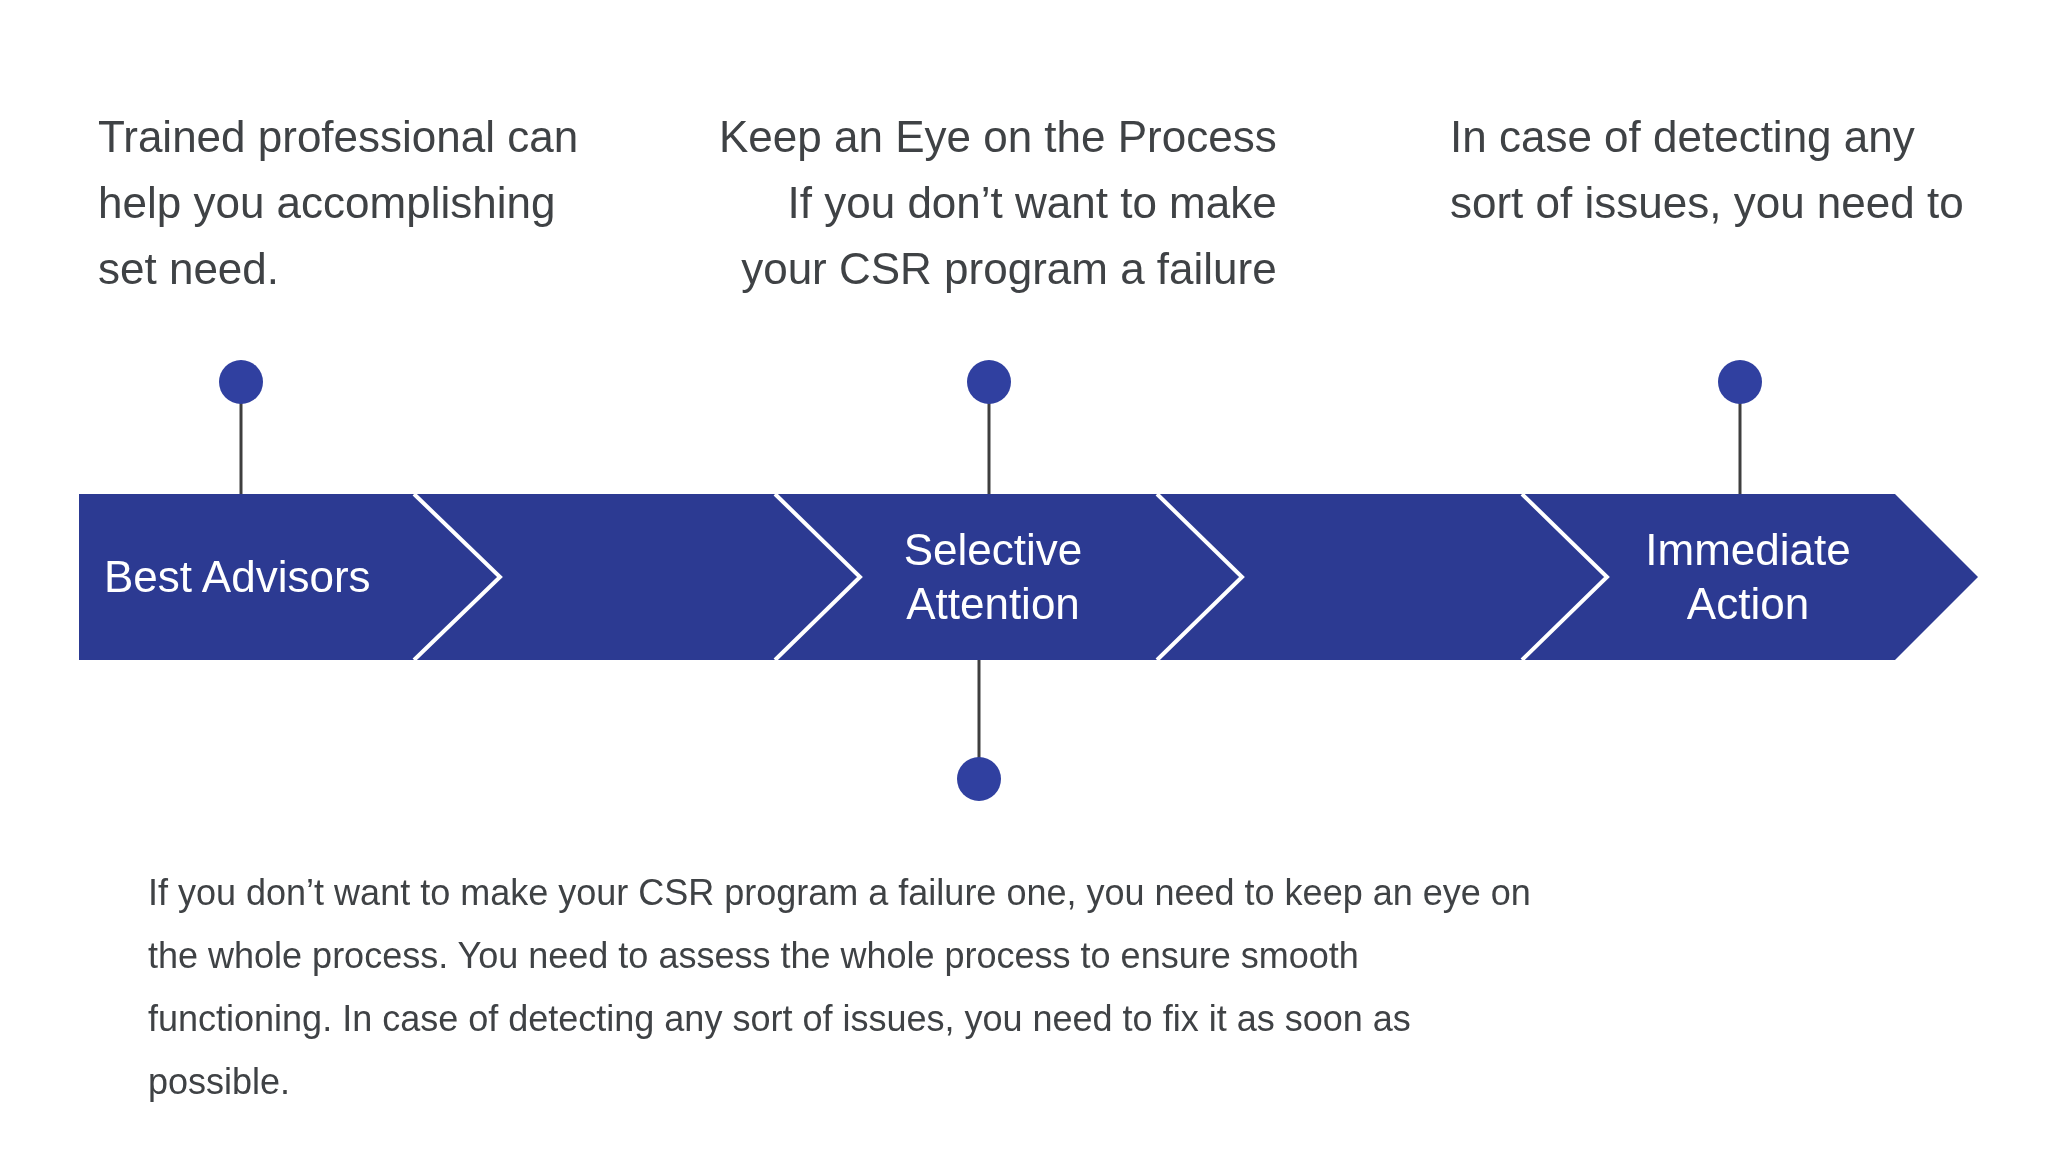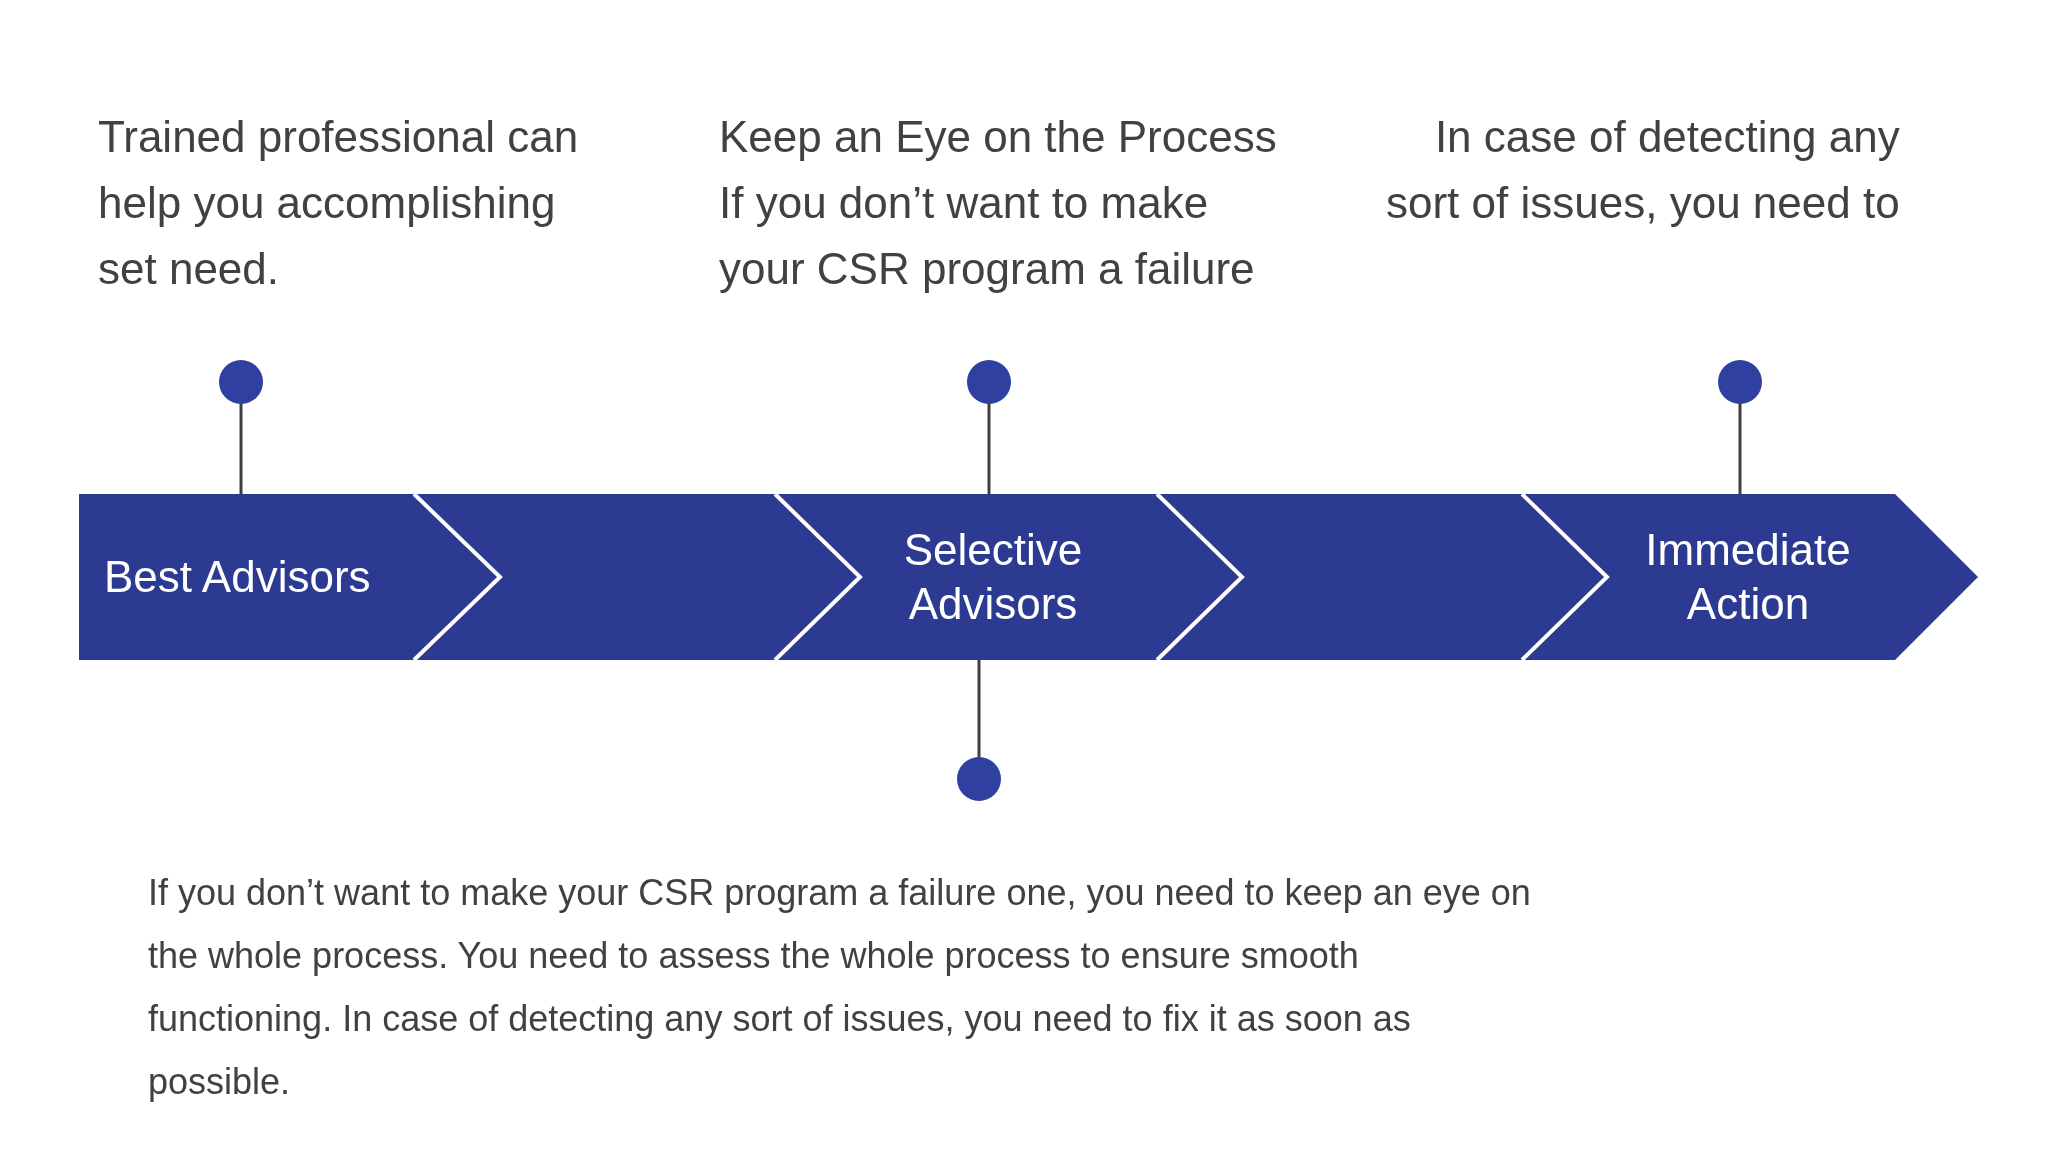--- a/index.html
+++ b/index.html
@@ -24,22 +24,22 @@
   .callout{
     position:absolute;
     top:104px;
     font-size:44px;
     line-height:66px;
     font-weight:400;
     color:var(--c-text);
     white-space:nowrap;
   }
   .callout-1{left:98px;}
-  .callout-2{left:719px;}
-  .callout-3{left:1386px;text-align:right;}
+  .callout-2{left:719px;text-align:right;}
+  .callout-3{left:1450px;}
   .step-label{
     position:absolute;
     top:494px;
     height:166px;
     display:flex;
     flex-direction:column;
     justify-content:center;
     color:var(--c-band_text);
     font-size:44px;
     line-height:54px;
@@ -94,21 +94,21 @@
 <div class="callout callout-3">
   <div>In case of detecting any</div>
   <div>sort of issues, you need to</div>
 </div>
 
 <div class="step-label step-label-1">
   <div>Best Advisors</div>
 </div>
 <div class="step-label step-label-2">
   <div>Selective</div>
-  <div>Advisors</div>
+  <div>Attention</div>
 </div>
 <div class="step-label step-label-3">
   <div>Immediate</div>
   <div>Action</div>
 </div>
 
 <div class="paragraph">
   <div>If you don’t want to make your CSR program a failure one, you need to keep an eye on</div>
   <div>the whole process. You need to assess the whole process to ensure smooth</div>
   <div>functioning. In case of detecting any sort of issues, you need to fix it as soon as</div>

